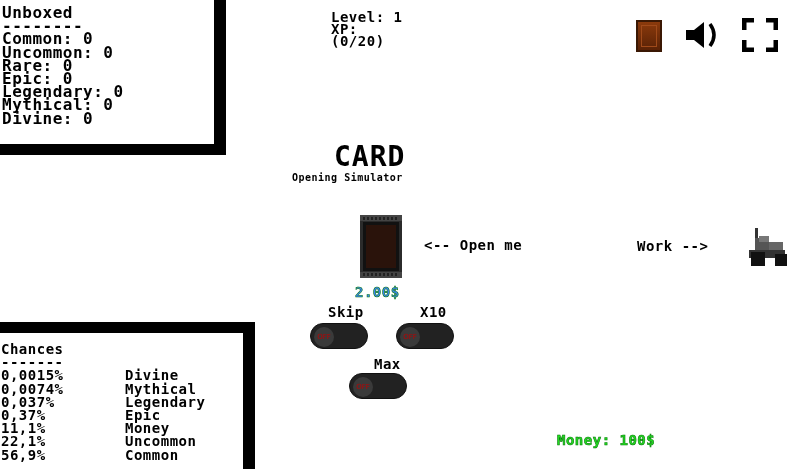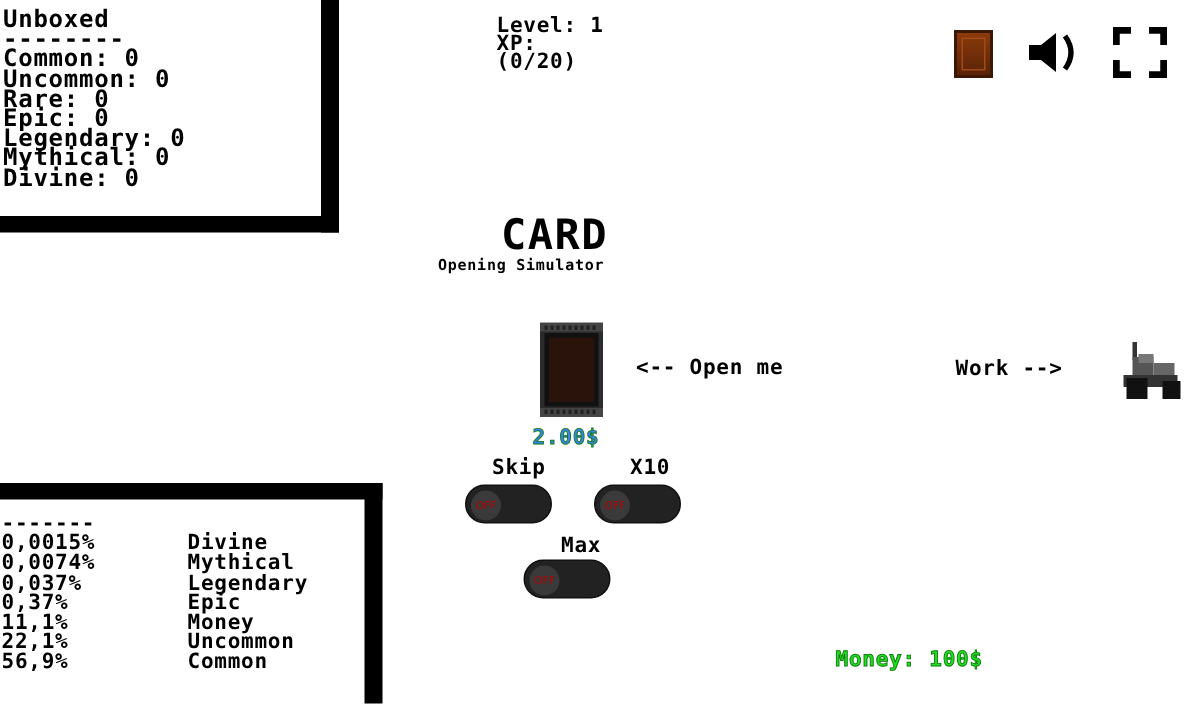--- a/index.html
+++ b/index.html
@@ -143,20 +143,21 @@
   <div class="knob">OFF</div>
 </div>
 
 <div class="tg-label px" style="left:360px;top:356px;">Max</div>
 <div class="toggle" style="left:349px;top:373px;">
   <div class="knob">OFF</div>
 </div>
 
 <div id="chances">
   <div class="inner px">
+    <div>Chances</div>
     <div>-------</div>
     <div class="row">
         <span class="pct">0,0015%</span>
         <span>Divine</span>
       </div>
     <div class="row">
         <span class="pct">0,0074%</span>
         <span>Mythical</span>
       </div>
     <div class="row">

